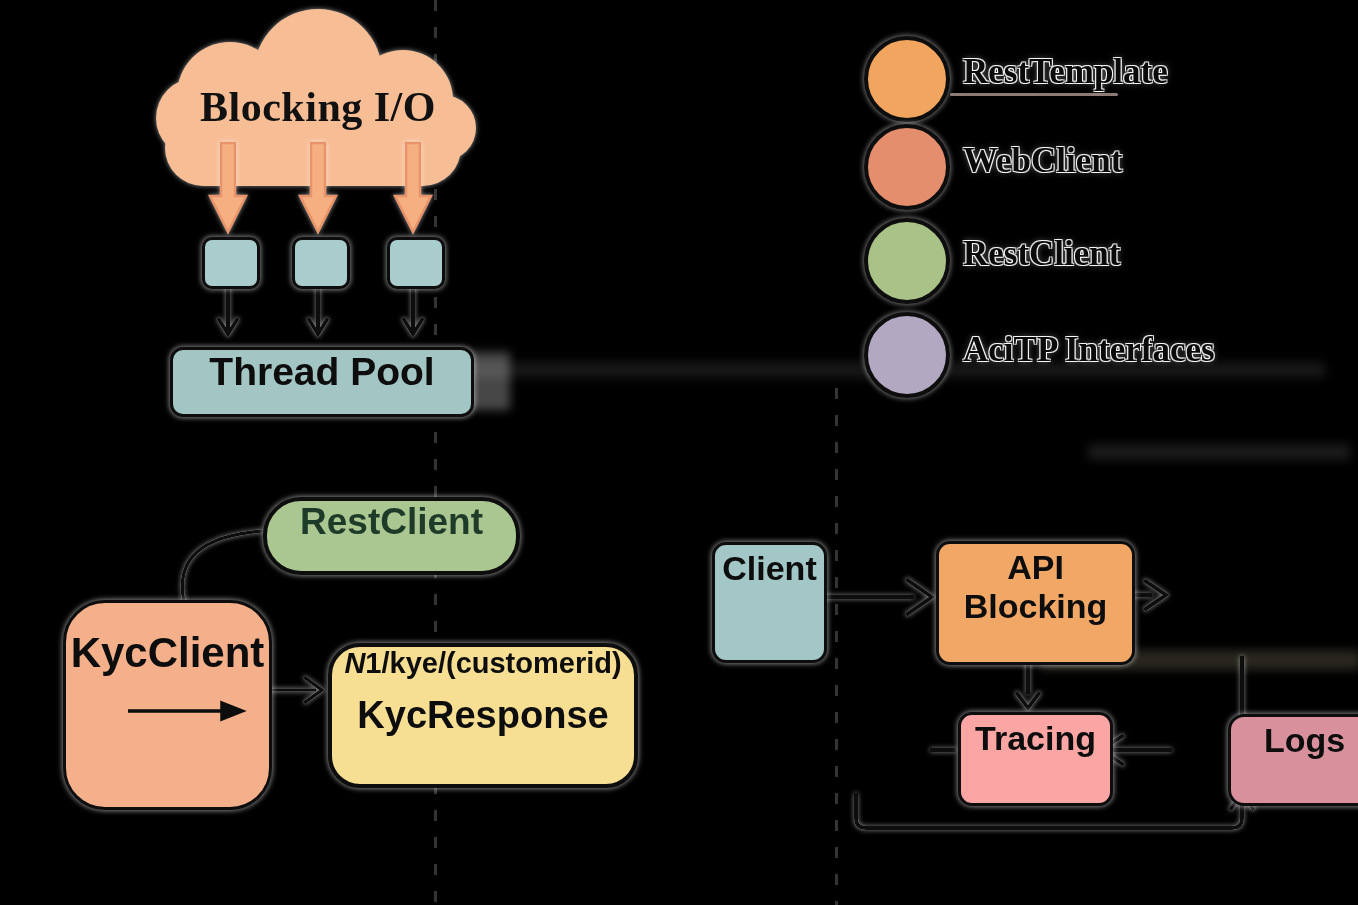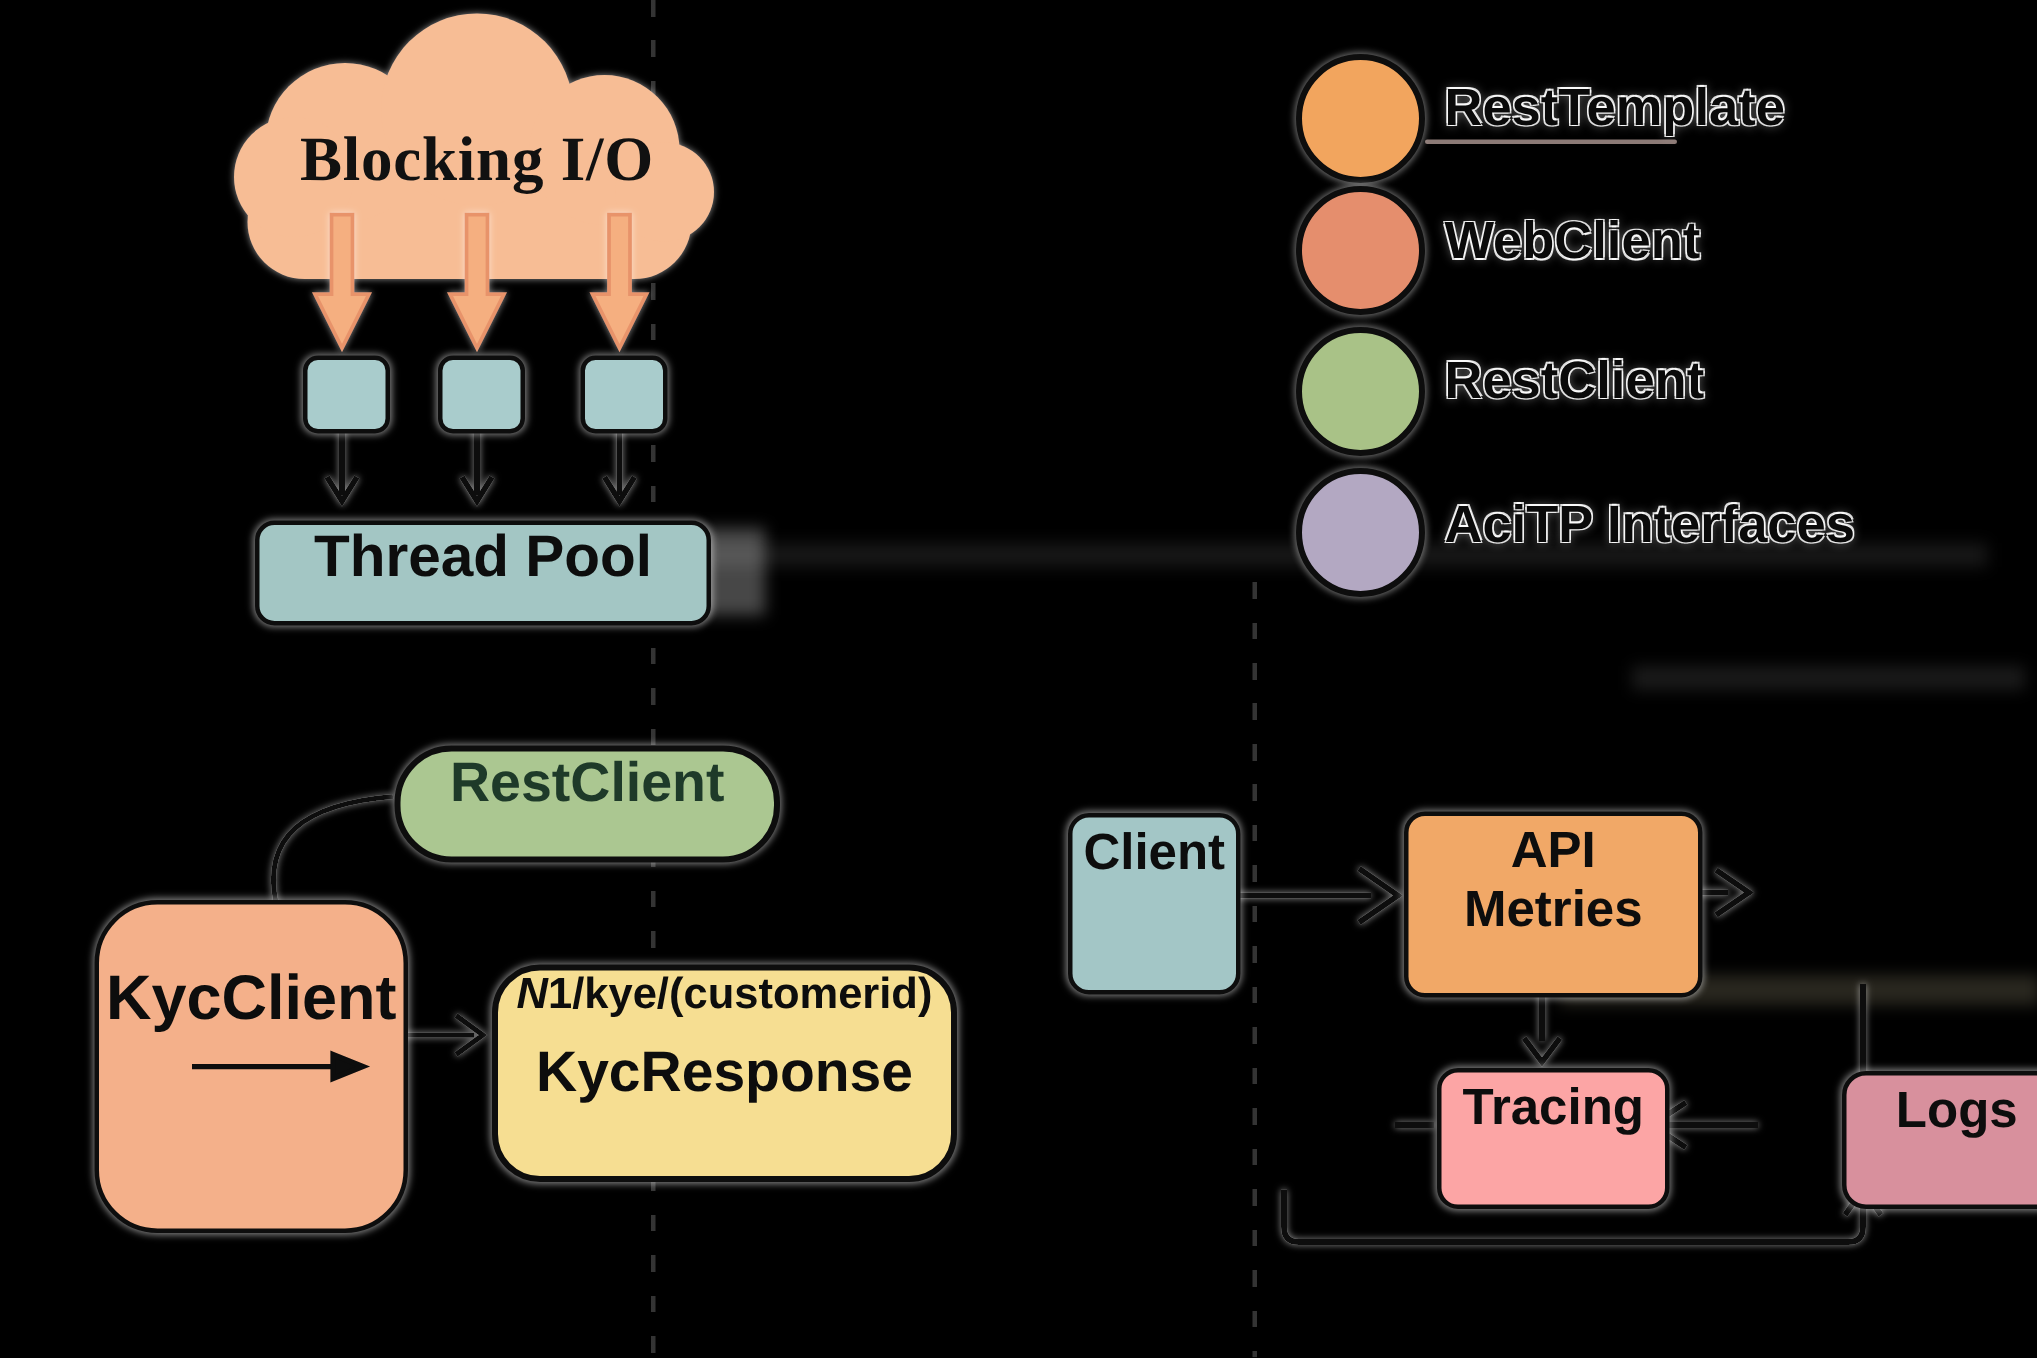--- a/index.html
+++ b/index.html
@@ -27,29 +27,30 @@
   .legend-circle{
     position:absolute;z-index:2;border-radius:50%;
     border:4px solid #0d0d0d;box-shadow:0 0 5px 1px rgba(255,255,255,.45);
   }
   .legend-label{
     position:absolute;z-index:2;color:#0a0a0a;font-weight:600;font-size:35px;
     white-space:nowrap;
     text-shadow:-1px -1px 0 rgba(255,255,255,.85),1px -1px 0 rgba(255,255,255,.85),
                 -1px 1px 0 rgba(255,255,255,.85),1px 1px 0 rgba(255,255,255,.85),
                 0 0 7px rgba(255,255,255,.45);
+    font-family:Liberation Serif, serif;
   }
   .legend-underline{
     position:absolute;z-index:2;height:3px;background:rgba(255,222,215,.55);
     border-radius:2px;
   }
   .worker{border-radius:10px;}
   .threadpool{border-radius:13px;font-size:39px;}
   .pill{border-radius:38px;font-size:37px;border-width:4px;}
-  .kyc{border-radius:42px;font-size:42px;justify-content:flex-start;padding-top:38px;}
+  .kyc{border-radius:42px;font-size:42px;justify-content:flex-start;padding-top:26px;}
   .endpoint{border-radius:32px;border-width:4px;gap:14px;margin-top:16px;}
   .endpoint .line1{font-size:29px;font-weight:600;}
   .endpoint .line1 .pfx{font-style:italic;}
   .endpoint .line2{font-size:38px;font-weight:600;}
   .flownode{border-radius:14px;font-size:34px;line-height:1.15;padding:4px;}
   .innerarrow{position:absolute;inset:0;z-index:3;}
 </style>
 </head>
 <body>
 
@@ -169,21 +170,21 @@
     <div class="line1">
       <span class="pfx">N</span><span>1/kye/(customerid)</span>
     </div>
     <div class="line2">KycResponse</div>
   </div>
 
   <div class="box flownode" style="left: 712px; top: 542px; width: 101px; height: 107px; background: rgb(163, 198, 198);">
     <span>Client</span>
   </div>
   <div class="box flownode" style="left: 936px; top: 541px; width: 185px; height: 110px; background: rgb(241, 168, 103);">
-    <span style="max-width:150px;">API Metries</span>
+    <span style="max-width:150px;">API Blocking</span>
   </div>
   <div class="box flownode" style="left: 958px; top: 712px; width: 141px; height: 80px; background: #fca5a5;">
     <span>Tracing</span>
   </div>
   <div class="box flownode" style="left: 1228px; top: 714px; width: 139px; height: 78px; border-radius: 16px; background: rgb(216, 144, 157);">
     <span>Logs</span>
   </div>
 
 </div>
 

